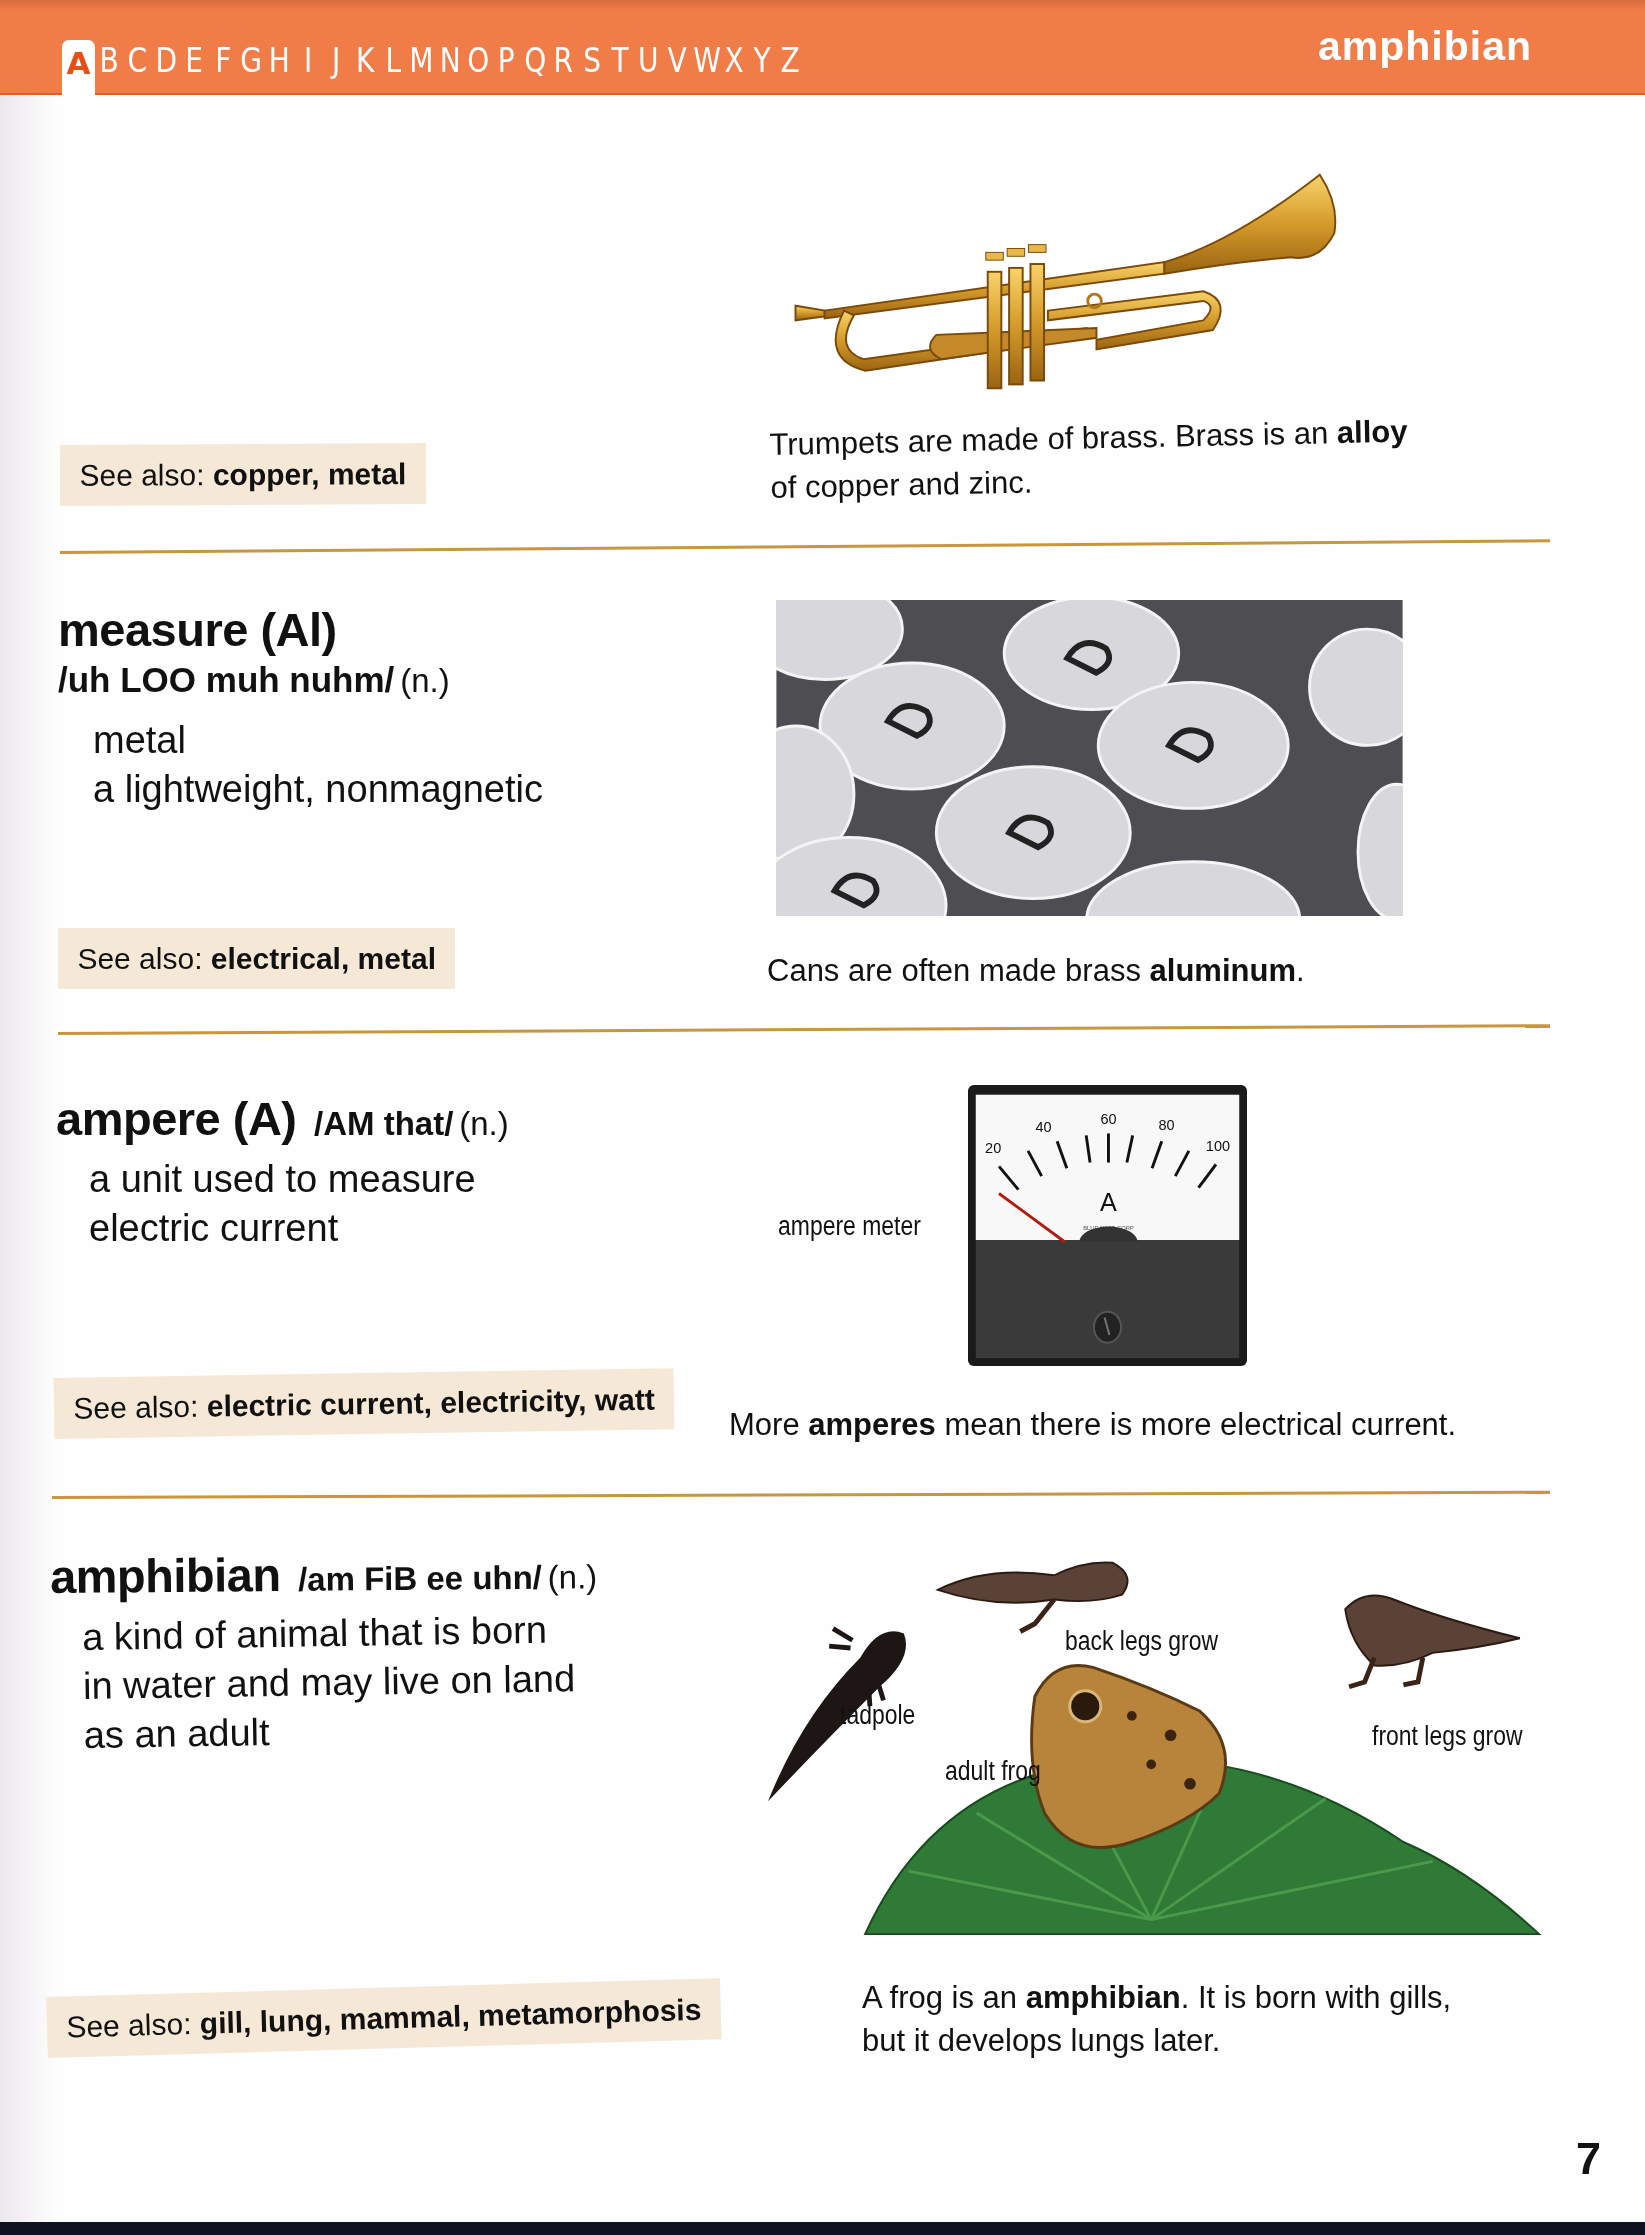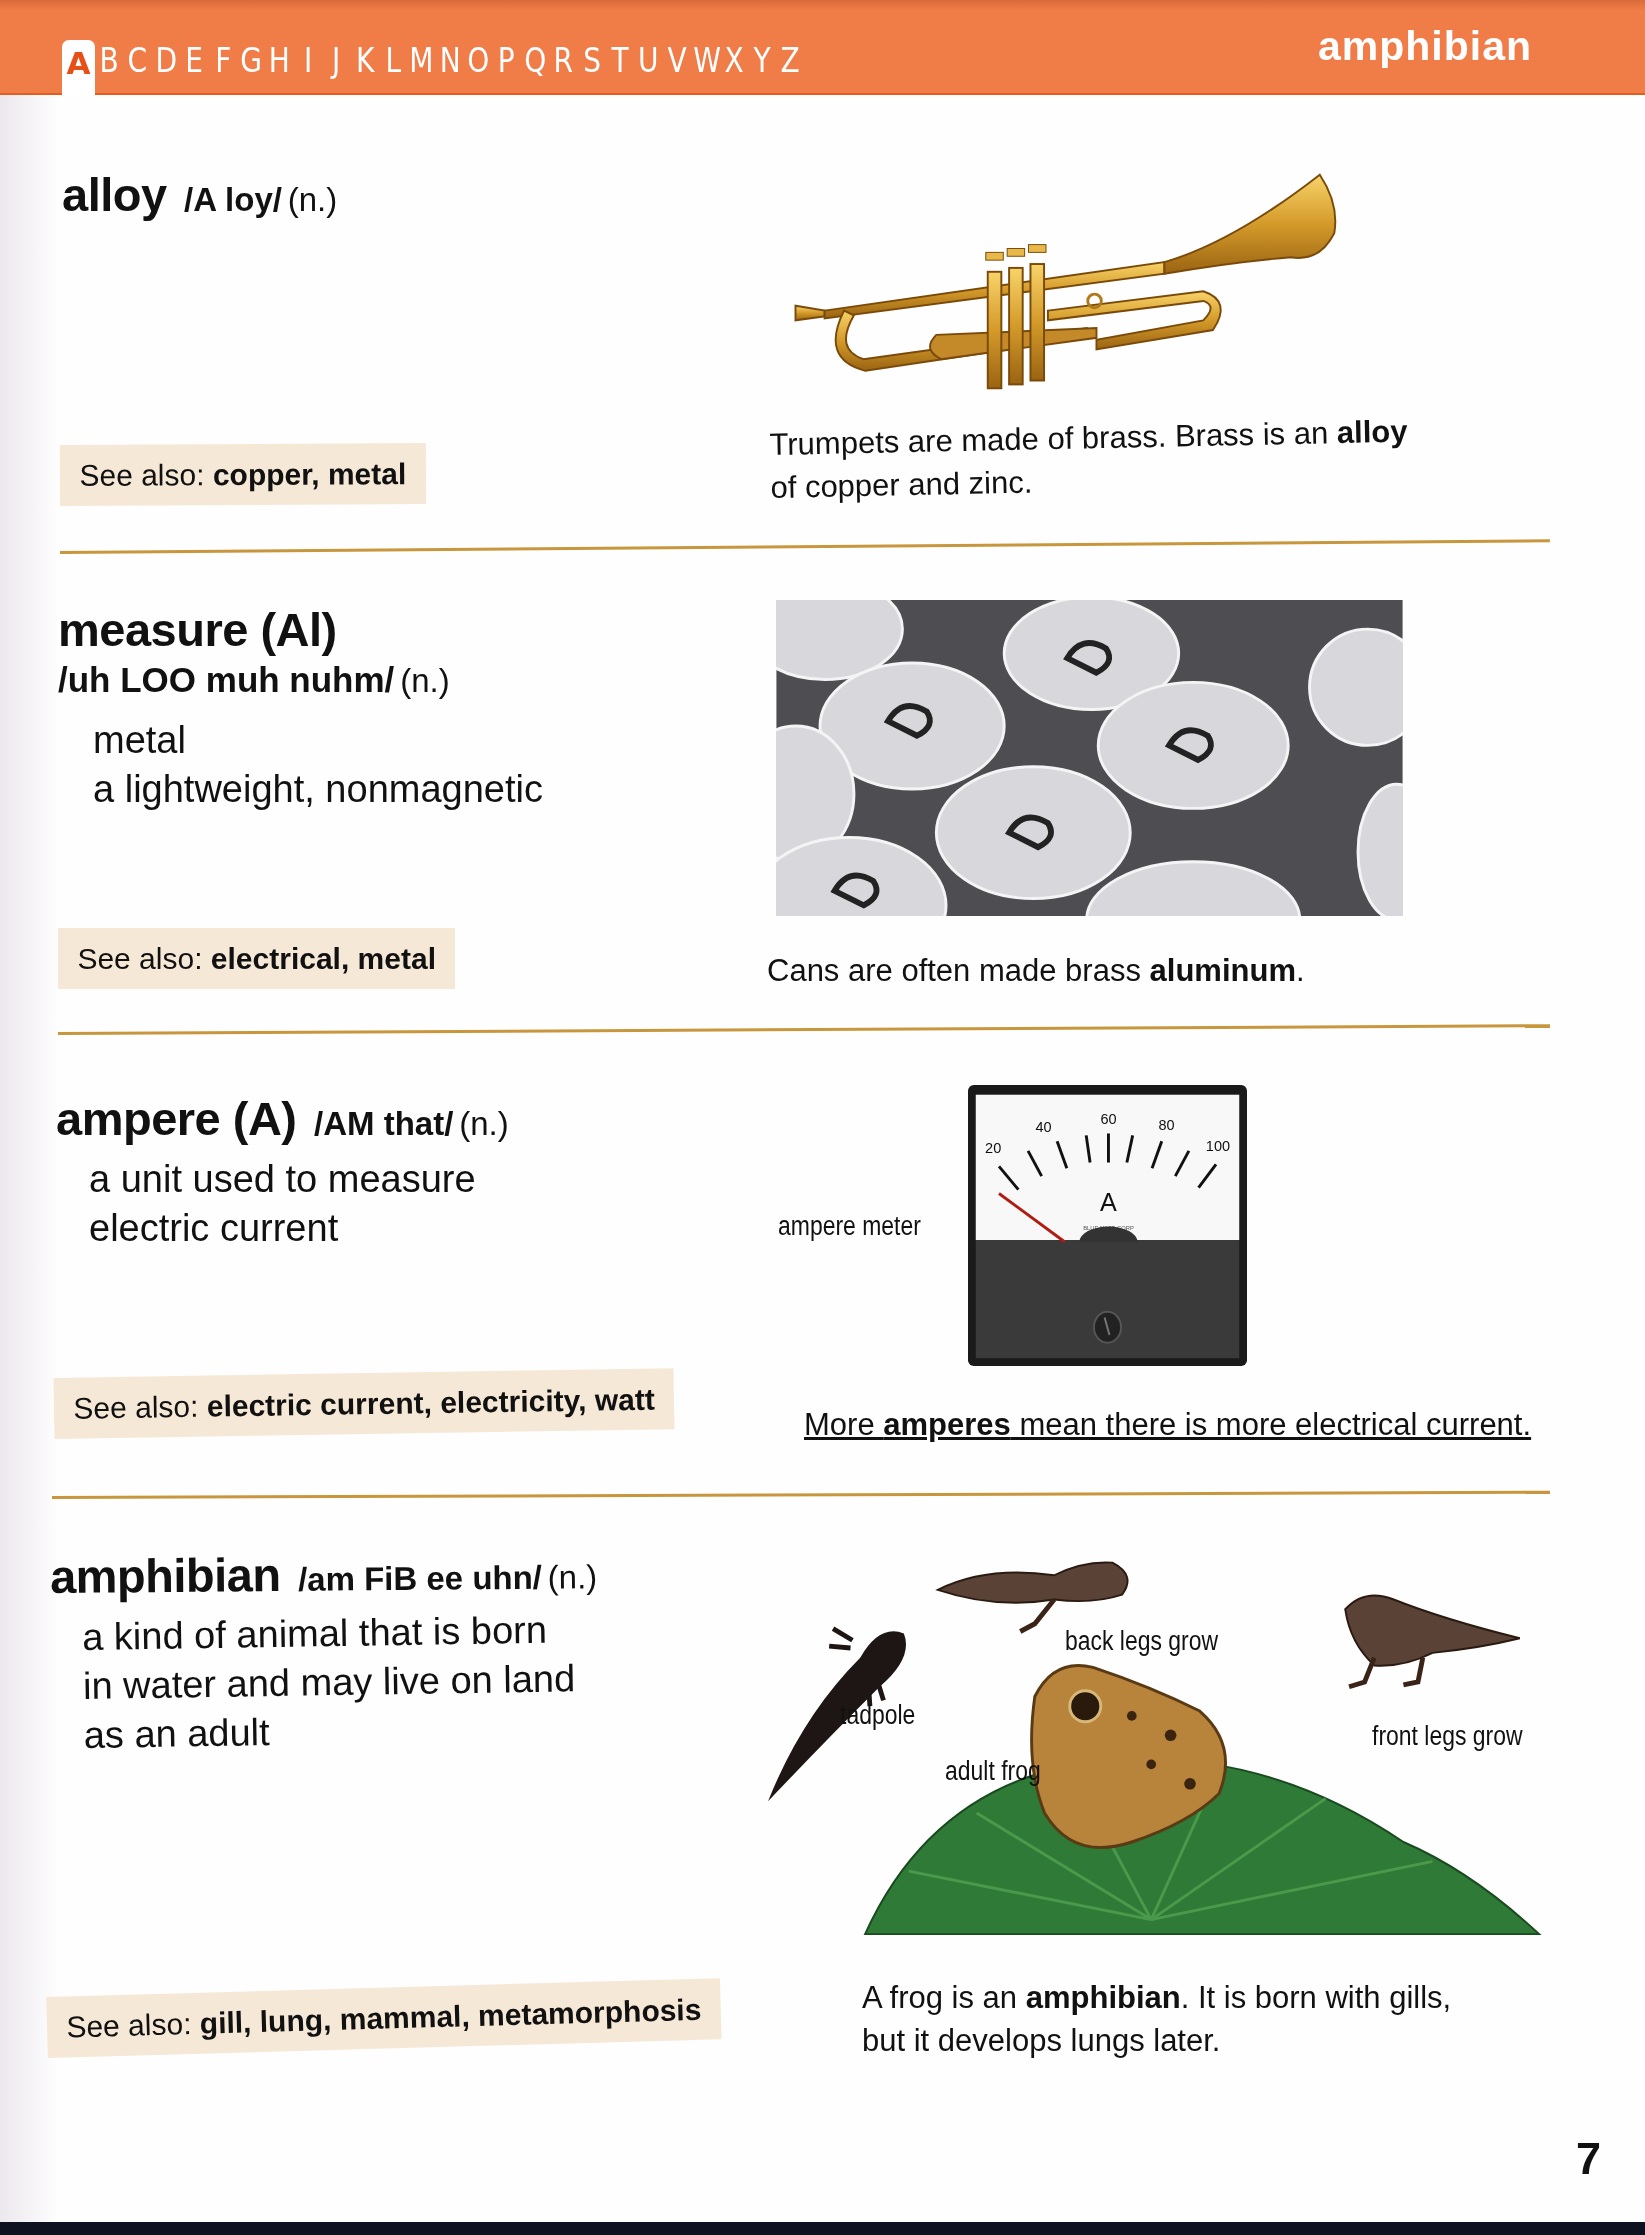--- a/index.html
+++ b/index.html
@@ -74,23 +74,20 @@
       <span class="letter">U</span>
       <span class="letter">V</span>
       <span class="letter">W</span>
       <span class="letter">X</span>
       <span class="letter">Y</span>
       <span class="letter">Z</span>
     </div>
     <div class="guide-word">amphibian</div>
   </div>
 
-  <div class="headword-line" style="left:62px; top:167px;">
-    <span class="headword">alloy</span><span class="pron">/A loy/</span><span class="pos">(n.)</span>
-  </div>
   <div class="see-also" style="left:60px; top:444px; transform: rotate(-0.3deg);">
     <span class="sa-label">See also:</span>
     <span class="sa-terms">copper, metal</span>
   </div>
   <div class="illus" style="left:776px; top:165px;">
     <svg width="573" height="233" viewBox="0 0 590 240">
       <defs>
         <linearGradient id="brass" x1="0" y1="0" x2="0" y2="1">
           <stop offset="0" stop-color="#f8d36a"></stop>
             <stop offset="0.5" stop-color="#d49a2a"></stop>
@@ -196,21 +193,21 @@
         <text x="258" y="68">100</text>
         <text x="145" y="130" font-size="26">A</text>
         <text x="145" y="150" font-size="6" fill="#555">BLUE NAZE CORP</text>
       </g>
       <line x1="32" y1="112" x2="100" y2="162" stroke="#b01c10" stroke-width="3"></line>
       <path d="M115 162 A30 16 0 0 1 175 162 Z" fill="#333"></path>
       <ellipse cx="144" cy="250" rx="14" ry="16" fill="#222" stroke="#555" stroke-width="2"></ellipse>
       <line x1="141" y1="240" x2="146" y2="258" stroke="#777" stroke-width="2"></line>
     </svg>
   </div>
-  <div class="caption" style="left:804px; top:1403px;text-decoration:underline;">
+  <div class="caption" style="left:729px; top:1403px;">
     <span>More </span><b>amperes</b><span> mean there is more electrical current.</span>
   </div>
   <div class="divider" style="left:52px; top:1496px; width:1498px; transform: rotate(-0.2deg); transform-origin:left;"></div>
 
   <div class="headword-line" style="left:50px; top:1549px; transform: rotate(-0.5deg); transform-origin:left;">
     <span class="headword">amphibian</span><span class="pron">/am FiB ee uhn/</span><span class="pos">(n.)</span>
   </div>
   <div class="definition" style="left:83px; top:1613px; transform: rotate(-0.9deg); transform-origin:left;">
     <div>a kind of animal that is born</div>
     <div>in water and may live on land</div>

